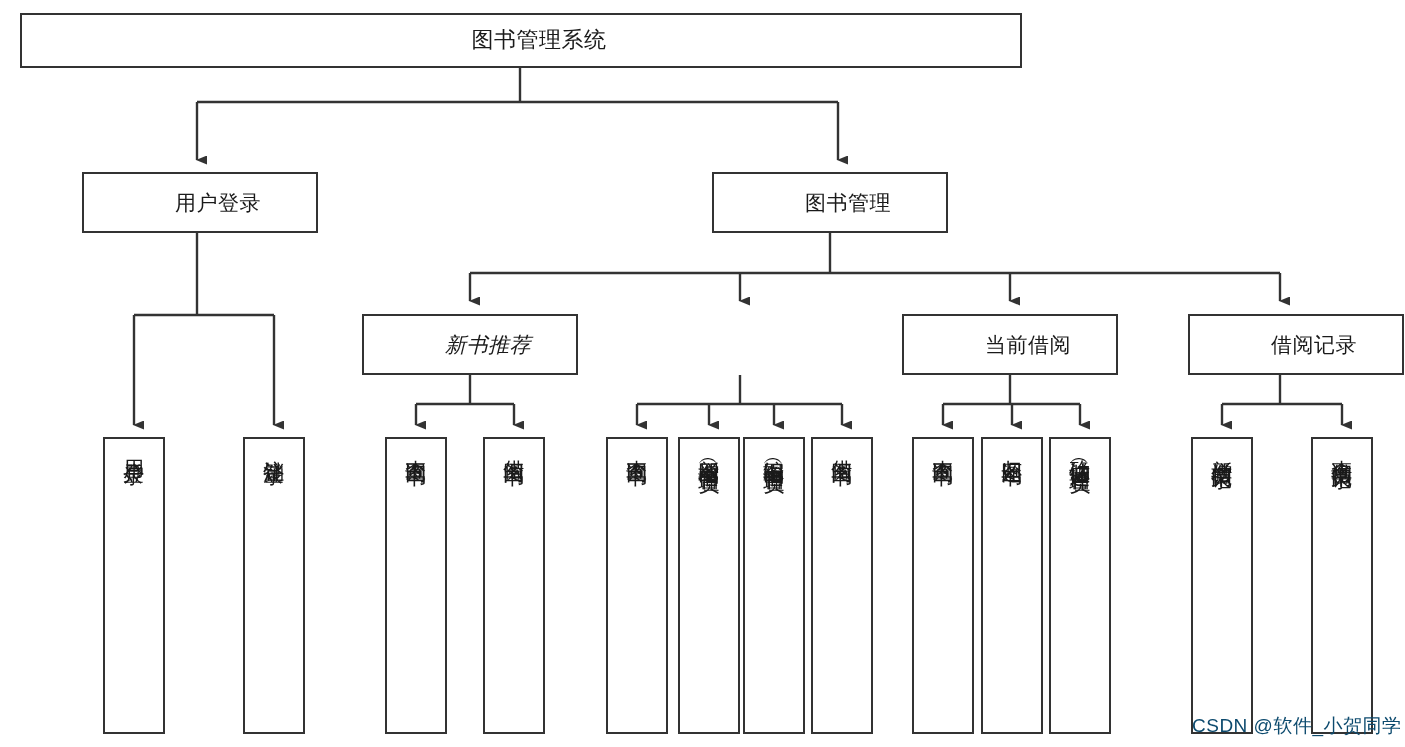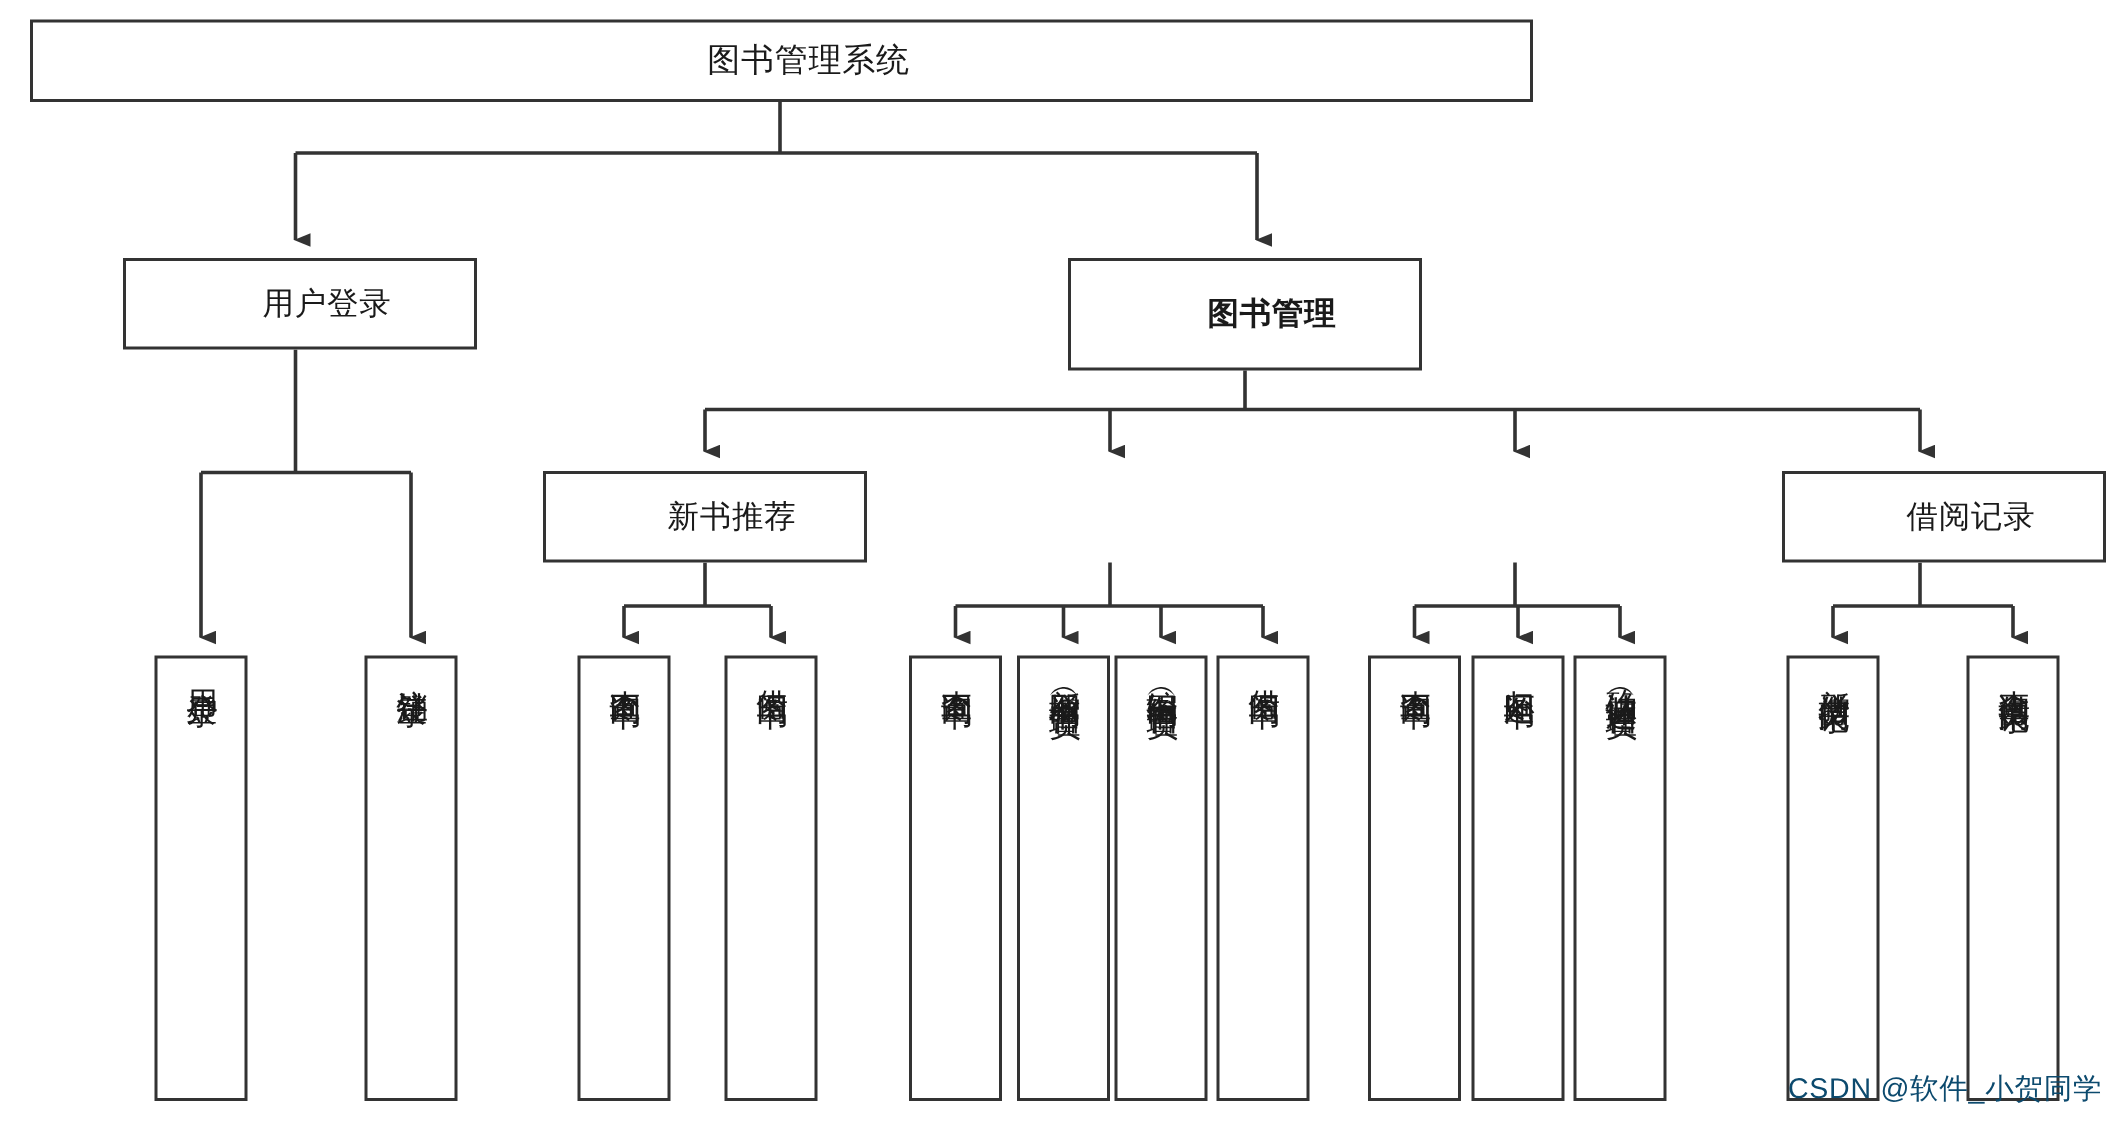--- a/index.html
+++ b/index.html
@@ -122,26 +122,29 @@
     </g>
   </svg>
 
   <div class="node horiz root" style="left:20px; top:13px; width:1002px; height:55px;">
     <span>图书管理系统</span>
   </div>
 
   <div class="node horiz" style="left:82px; top:172px; width:236px; height:61px;">
     <span>用户登录</span>
   </div>
-  <div class="node horiz" style="left:712px; top:172px; width:236px; height:75px;font-weight:bold;">
+  <div class="node horiz" style="left:712px; top:172px; width:236px; height:61px;">
     <span>图书管理</span>
   </div>
 
-  <div class="node horiz" style="left:362px; top:314px; width:216px; height:61px;">
+  <div class="node horiz" style="left:362px; top:314px; width:216px; height:61px;font-style:italic;">
     <span>新书推荐</span>
+  </div>
+  <div class="node horiz" style="left:902px; top:314px; width:216px; height:61px;">
+    <span>当前借阅</span>
   </div>
   <div class="node horiz" style="left:1172px; top:314px; width:216px; height:61px;margin-left:16px;">
     <span>借阅记录</span>
   </div>
 
   <div class="node vert" style="left:103px; top:437px; width:62px; height:297px;">
     <span class="vtext">用户登录</span>
   </div>
   <div class="node vert" style="left:243px; top:437px; width:62px; height:297px;">
     <span class="vtext">注销登录</span>

